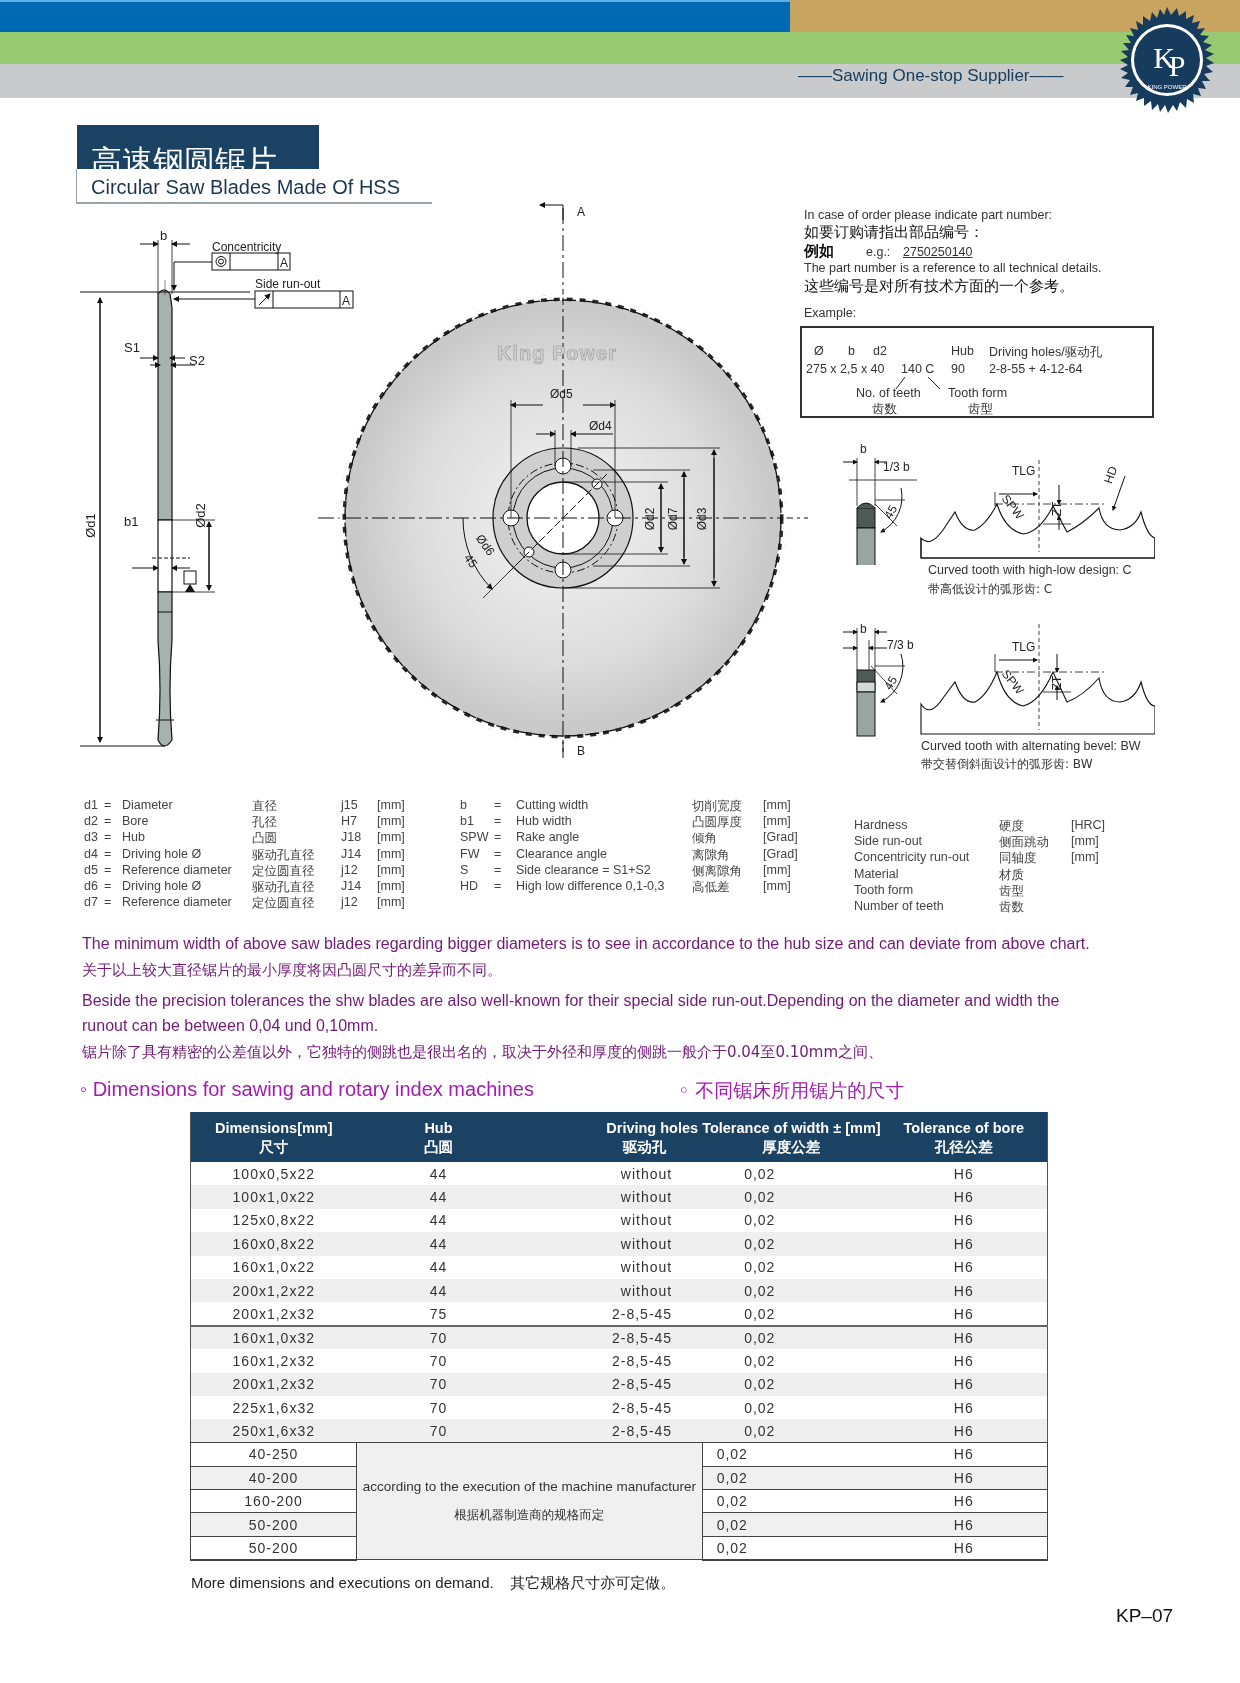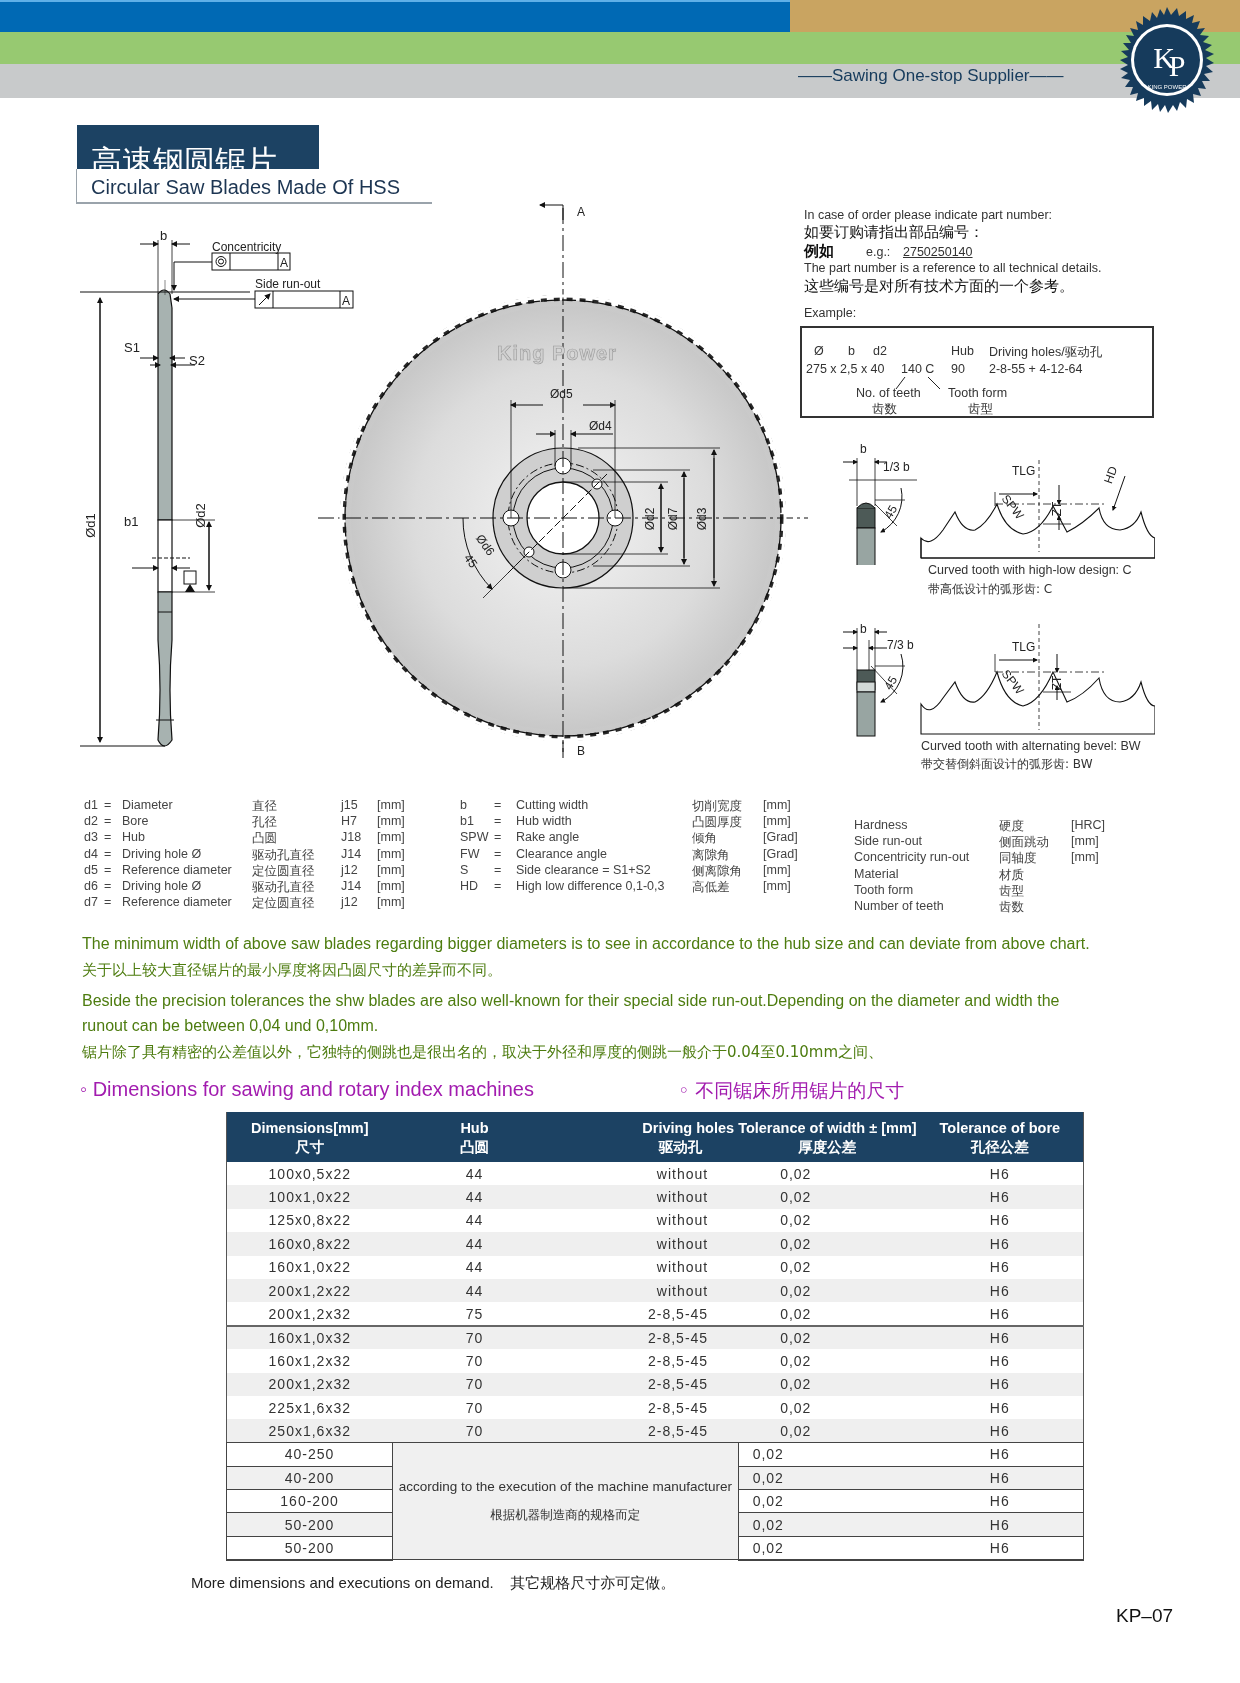--- a/index.html
+++ b/index.html
@@ -35,26 +35,26 @@
 
   
   .caption { position: absolute; font-size: 12.5px; color: #333; white-space: nowrap; }
 
   
   .legend { position: absolute; top: 798px; font-size: 12.5px; color: #444; }
   .legend .row { position: relative; height: 16.2px; white-space: nowrap; }
   .legend .row span { position: absolute; top: 0; }
 
   
-  .para { position: absolute; left: 82px; font-size: 16px; color: #4d7c0f; white-space: nowrap; }
+  .para { position: absolute; left: 82px; font-size: 16px; color: #701a75; white-space: nowrap; }
   .para-cn { font-family: "DejaVu Sans", sans-serif; font-size: 15px; }
   .section-h { position: absolute; top: 1078px; font-size: 20px; color: #a21caf; white-space: nowrap; }
 
   
-  .spec-table { position: absolute; left: 190px; top: 1112px; width: 858px; border-collapse: collapse; font-size: 14px; color: #333; font-family: "Liberation Sans Narrow", "Liberation Sans", sans-serif; border-left: 1px solid #555; border-right: 1px solid #555; margin-left: 36px; }
+  .spec-table { position: absolute; left: 190px; top: 1112px; width: 858px; border-collapse: collapse; font-size: 14px; color: #333; font-family: "Liberation Sans Narrow", "Liberation Sans", sans-serif; border-left: 1px solid #555; border-right: 1px solid #555; }
   .spec-table th { background: #1c4263; color: #fff; font-weight: bold; font-size: 14.5px; height: 50px; line-height: 19px; padding-top: 2px; }
   .spec-table td { height: 23.4px; text-align: center; letter-spacing: 1px; padding: 0; }
   .spec-table tr.alt td { background: #efefef; }
   .spec-table tr.group-start td { border-top: 2px solid #666; }
   .spec-table td.box { border: 1px solid #444; background: #fff; }
   .spec-table td.merged { background: #f0f0f0; border: 1px solid #444; font-size: 13.5px; letter-spacing: 0; line-height: 28px; }
   .spec-table tr.last td { border-bottom: 2px solid #444; }
   .col-dim { width: 170px; }
   .col-hub { width: 175px; }
   .col-drv { width: 190px; }

